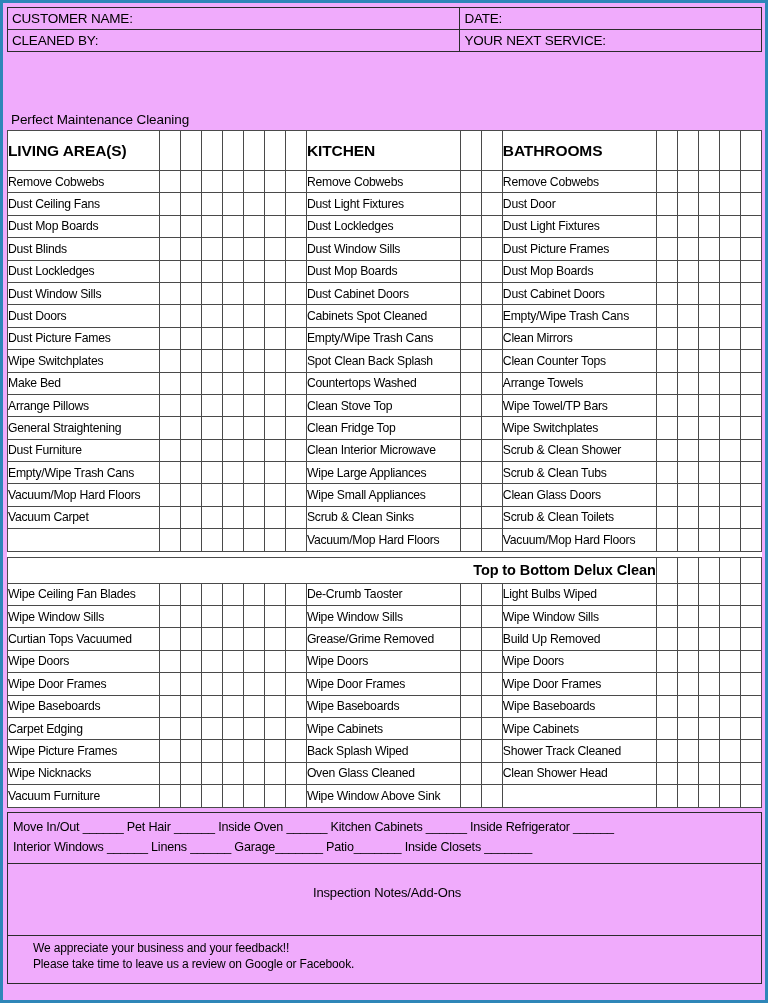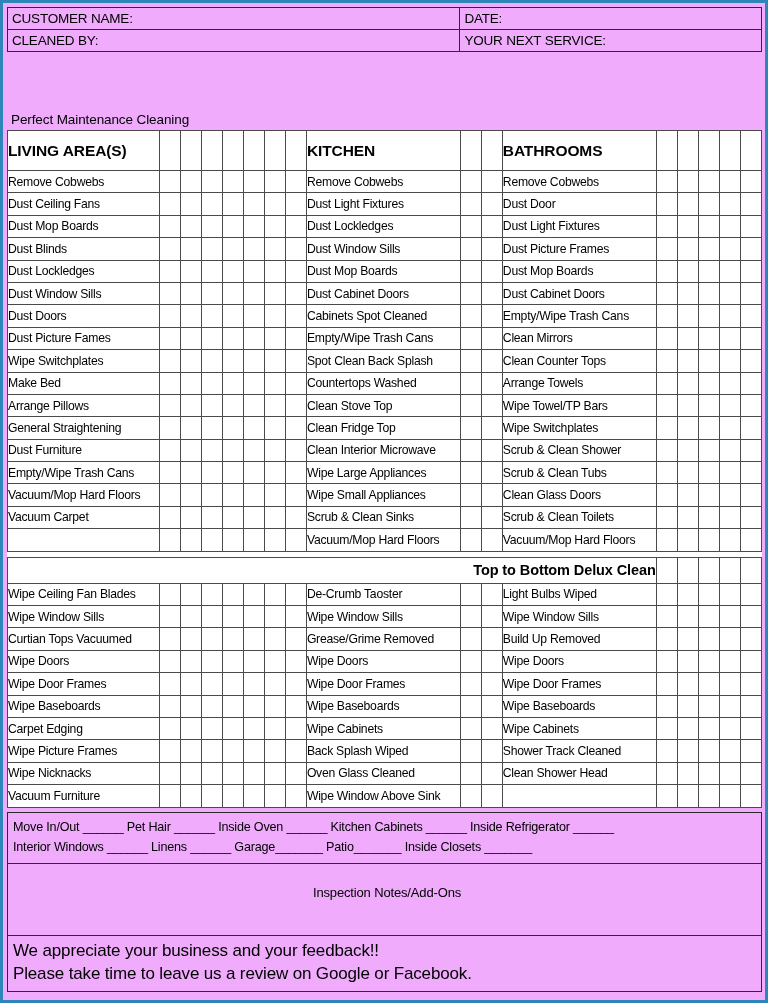--- a/index.html
+++ b/index.html
@@ -146,24 +146,25 @@
   .notes-label {
     font-size: 13px;
     letter-spacing: -0.15px;
     padding-top: 17px;
   }
 
   .footer-cell {
     height: 38px;
   }
   .footer-line {
-    font-size: 17px;
+    font-size: 12px;
     letter-spacing: -0.15px;
     line-height: 1.35;
     white-space: nowrap;
+    margin-left: 20px;
   }
 </style>
 </head>
 <body>
 
 <div class="page">
   <div class="inner">
 
     <table class="info-table">
       <colgroup>

